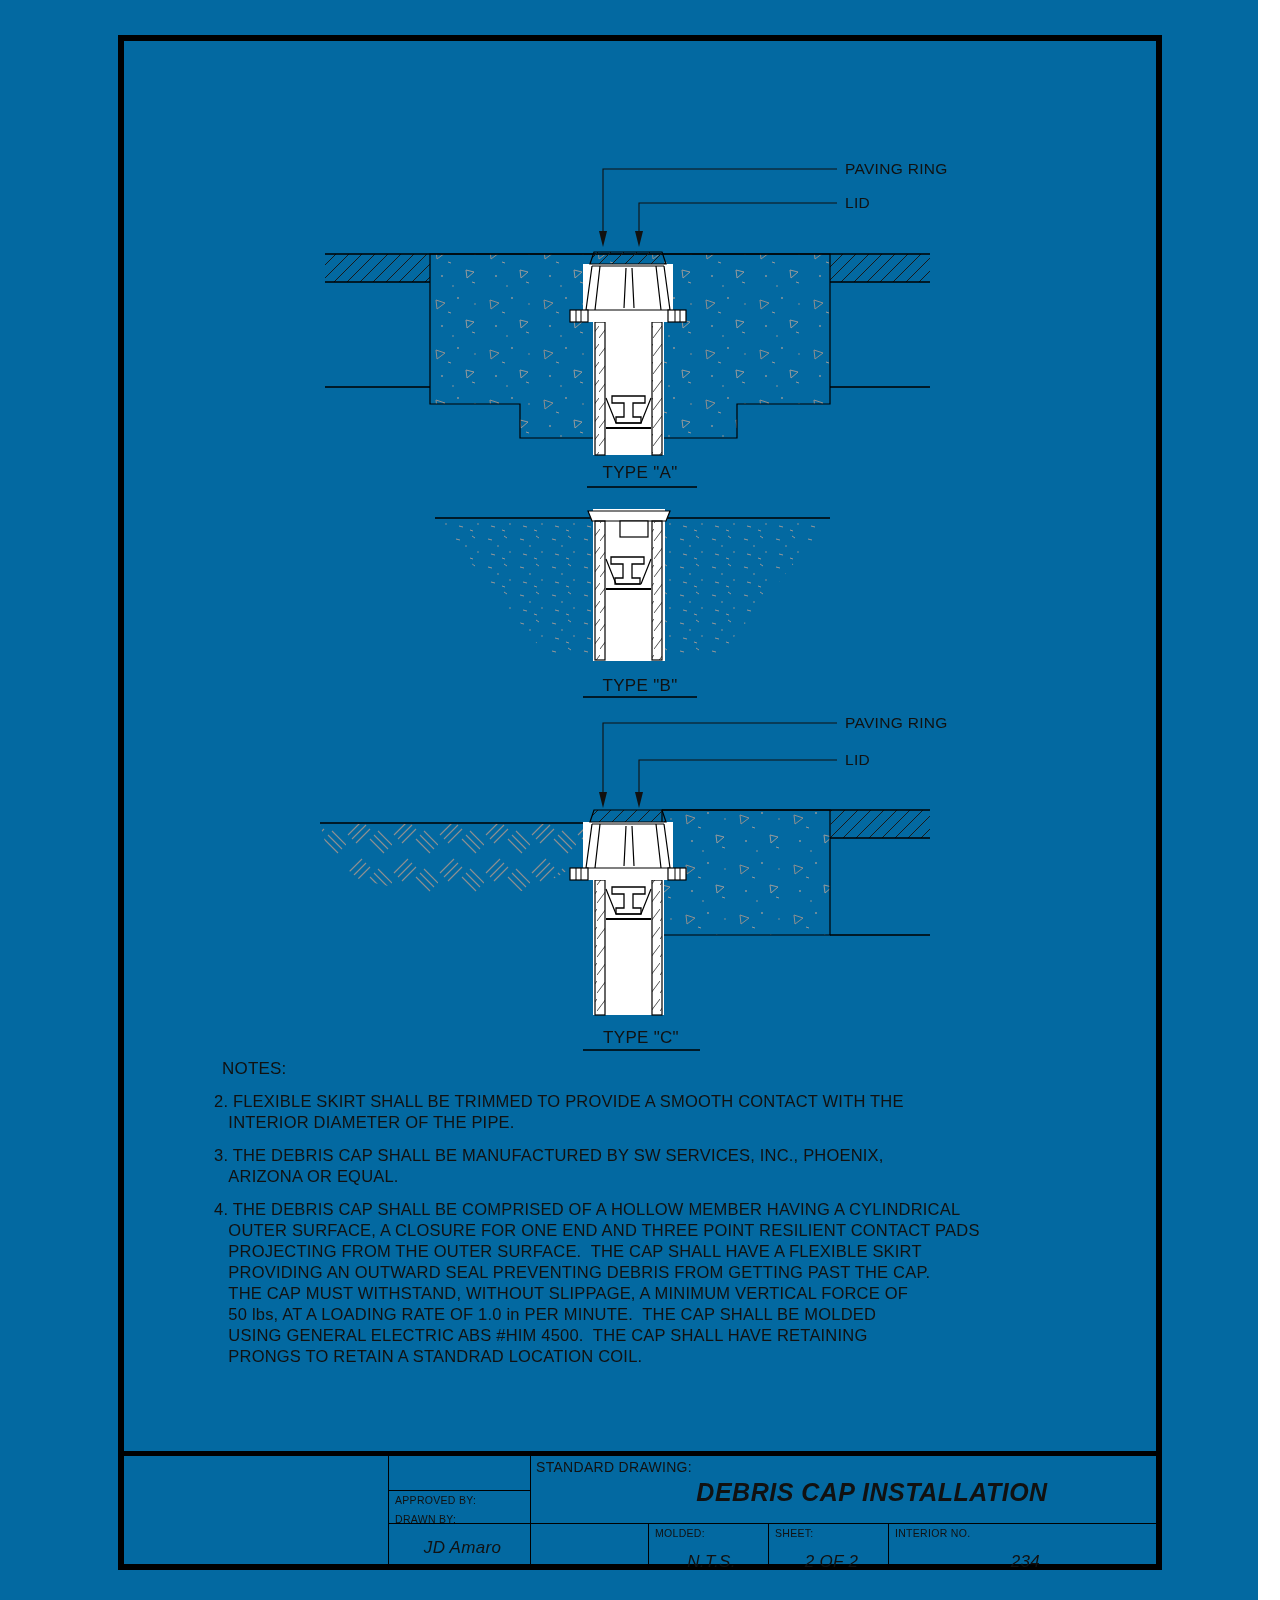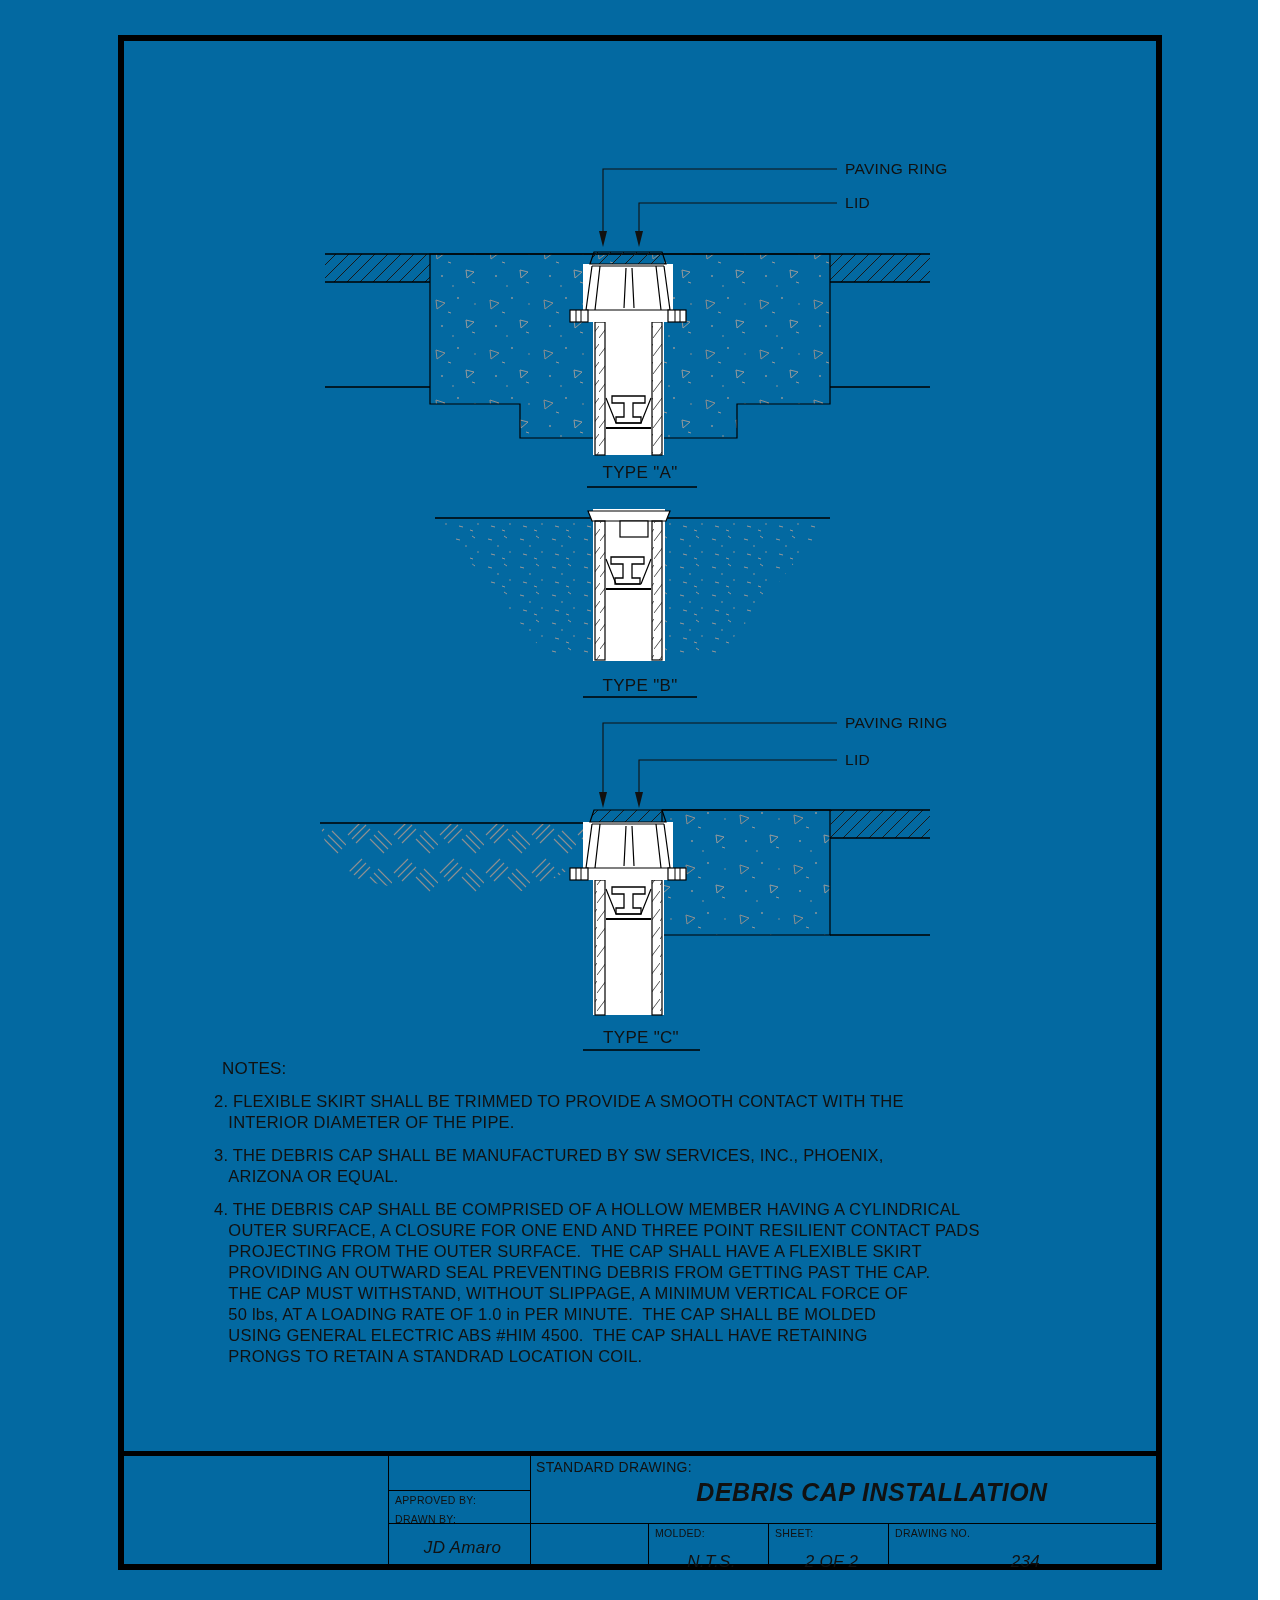--- a/index.html
+++ b/index.html
@@ -223,17 +223,17 @@
   </div>
   <div class="cell" style="left:649px;top:1524px;width:119px;height:40px;">
     <span class="lbl">MOLDED:</span>
     <div class="val">N.T.S.</div>
   </div>
   <div class="cell" style="left:769px;top:1524px;width:119px;height:40px;">
     <span class="lbl">SHEET:</span>
     <div class="val">2 OF 2</div>
   </div>
   <div class="cell" style="left:889px;top:1524px;width:267px;height:40px;">
-    <span class="lbl">DRAWING NO.</span>
+    <span class="lbl">INTERIOR NO.</span>
     <div class="val">234</div>
   </div>
 
 </div>
 
 </body></html>

